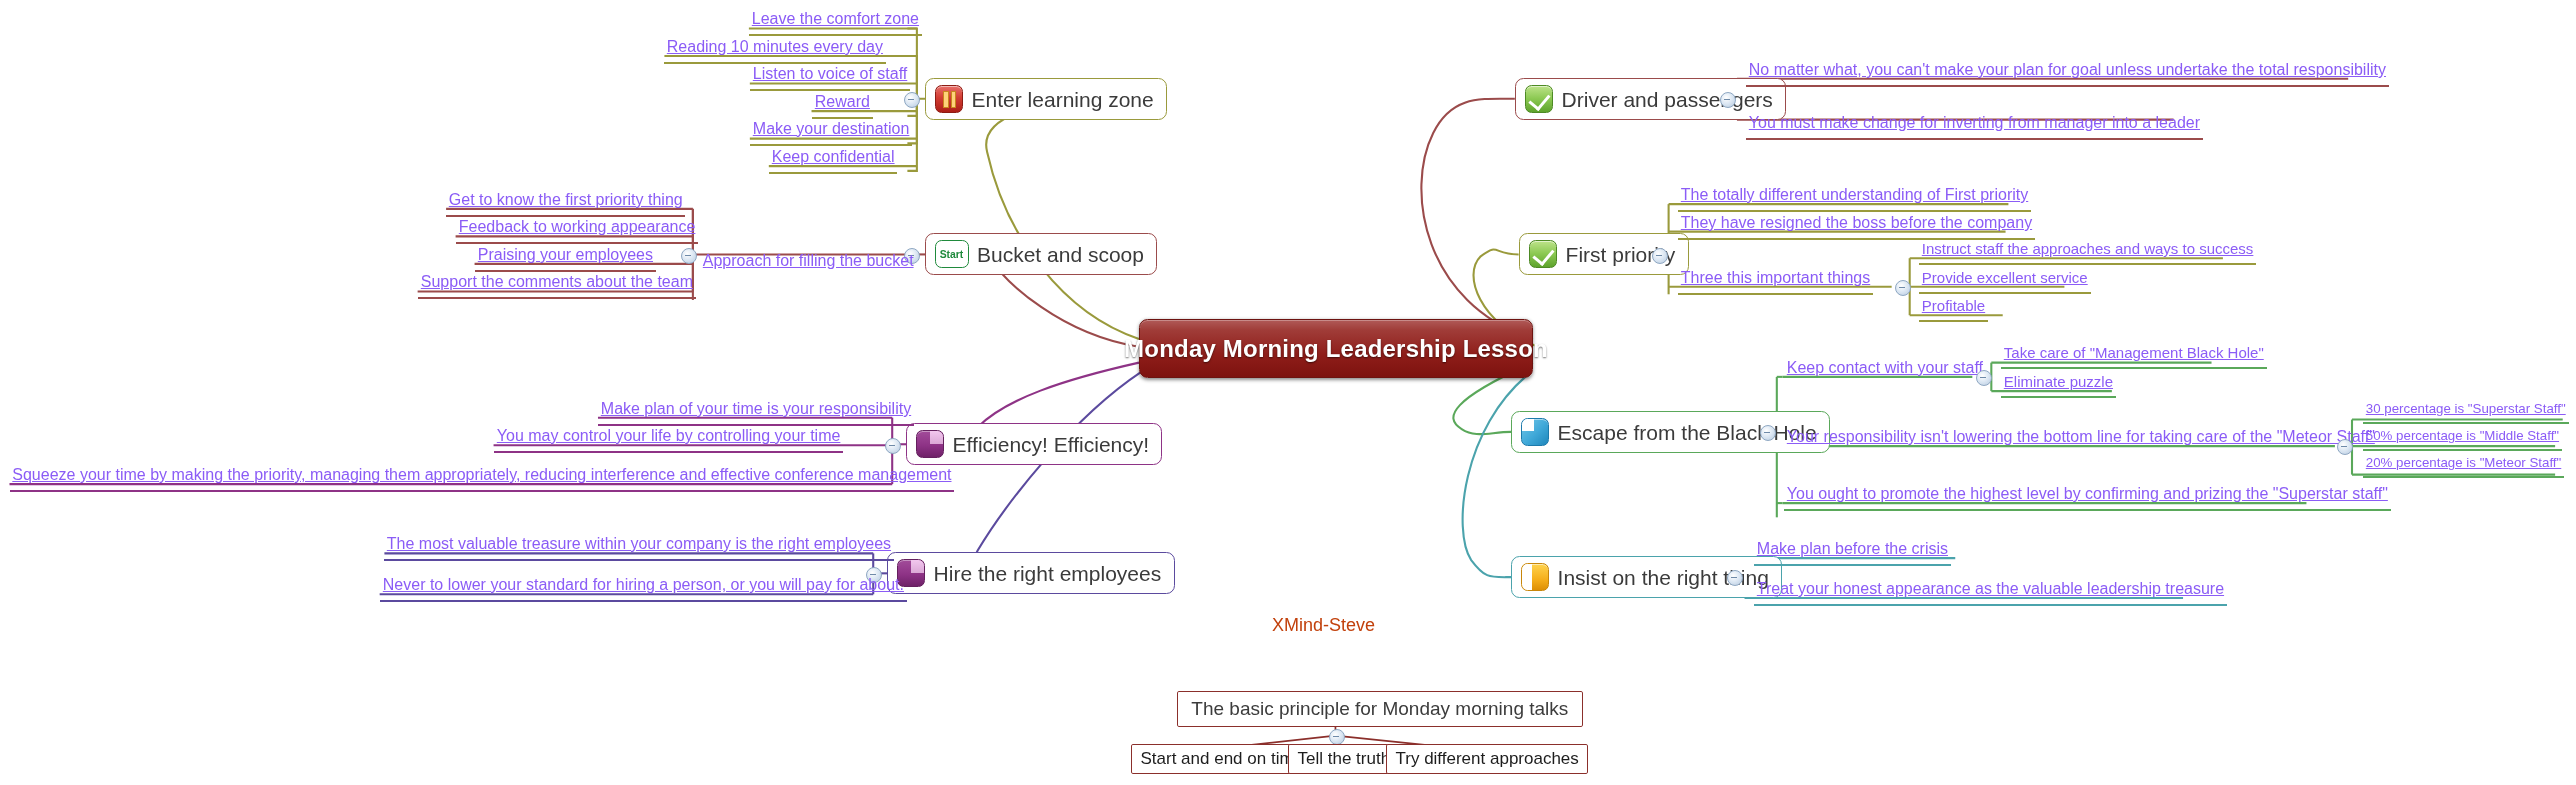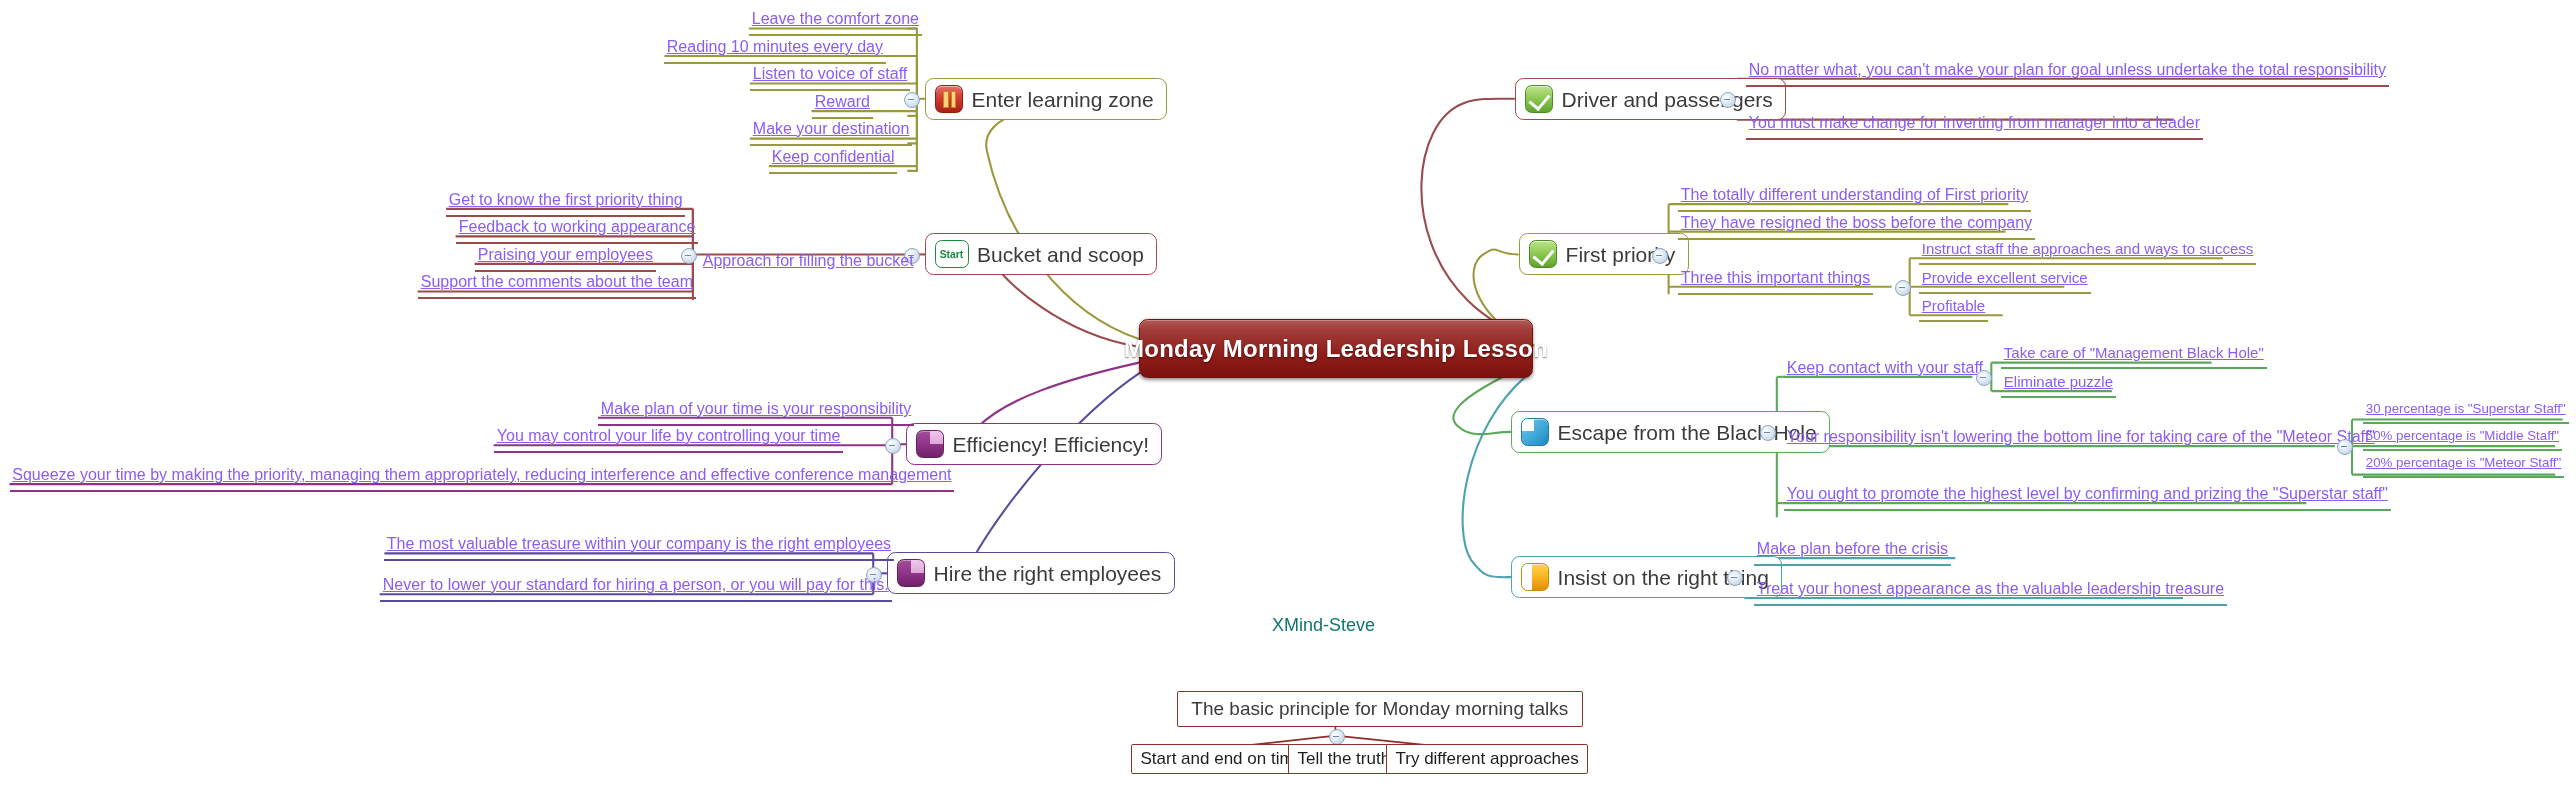--- a/index.html
+++ b/index.html
@@ -101,21 +101,21 @@
     font-size:19px;color:#3c3c3c;height:36px;display:flex;align-items:center;
     padding:0 13.3px;
   }
   .float-child{
     border:1.5px solid #8b2f2b;background:#fff;border-radius:1.9px;
     font-size:17px;color:#1d1d1d;height:30px;display:flex;align-items:center;
     padding:0 8.5px;
   }
 
   .watermark{
-    position:absolute;font-size:18px;color:#0f766e;
+    position:absolute;font-size:18px;color:#c2410c;
   }
 </style>
 </head>
 <body>
 
 <div id="canvas">
 
   <svg id="wires" viewBox="0 0 2714 828">
     <g fill="none" stroke-width="2.2">
 
@@ -269,21 +269,21 @@
   <div class="node sub" style="left:494px;top:428px;border-color:#8e3386;">You may control your life by controlling your time</div>
   <div class="node sub" style="left:9.5px;top:467px;border-color:#8e3386;">Squeeze your time by making the priority, managing them appropriately, reducing interference and effective conference management</div>
 
   <div class="node main" style="left:887px;top:552px;border-color:#5b4a9e;">
     <span class="ico purplecut"></span>
     <span class="lbl">Hire the right employees</span>
   </div>
   <div class="handle" style="left:866px;top:567px;"></div>
 
   <div class="node sub" style="left:384px;top:536px;border-color:#5b4a9e;">The most valuable treasure within your company is the right employees</div>
-  <div class="node sub" style="left:380px;top:577px;border-color:#5b4a9e;">Never to lower your standard for hiring a person, or you will pay for this.</div>
+  <div class="node sub" style="left:380px;top:577px;border-color:#5b4a9e;">Never to lower your standard for hiring a person, or you will pay for about.</div>
 
   <div class="node main" style="left:1515px;top:78px;border-color:#9b4b4b;">
     <span class="ico check"></span>
     <span class="lbl">Driver and passengers</span>
   </div>
   <div class="handle" style="left:1720px;top:92px;"></div>
 
   <div class="node sub" style="left:1746px;top:62px;border-color:#9b4b4b;">No matter what, you can't make your plan for goal unless undertake the total responsibility</div>
   <div class="node sub" style="left:1746px;top:103px;border-color:#9b4b4b;margin-top:12px;">You must make change for inverting from manager into a leader</div>
 

